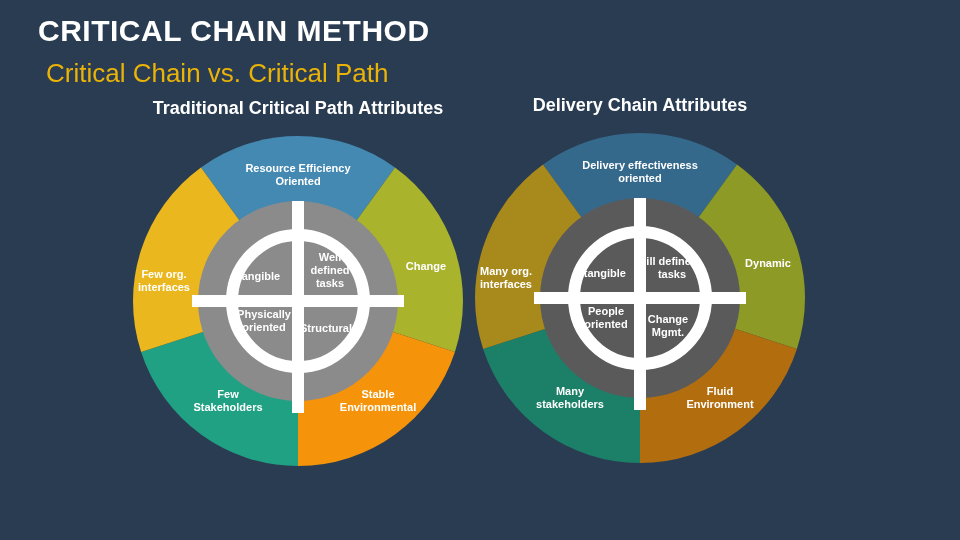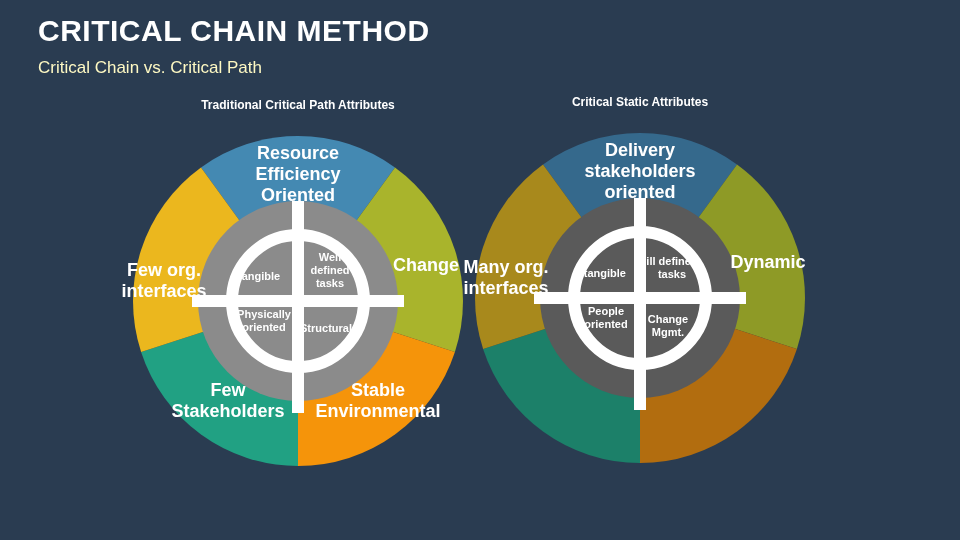--- a/index.html
+++ b/index.html
@@ -11,43 +11,43 @@
     -webkit-font-smoothing:antialiased;
   }
   .slide{position:absolute;inset:0;width:960px;height:540px;}
 
   .slide-title{
     position:absolute;left:38px;top:14px;
     color:#ffffff;font-size:30px;font-weight:700;letter-spacing:.5px;
     white-space:nowrap;
   }
   .slide-subtitle{
-    position:absolute;left:38px;top:58px;
-    color:#fef9c3;font-size:17px;font-weight:400;
+    position:absolute;left:46px;top:58px;
+    color:#eab308;font-size:26px;font-weight:400;
     white-space:nowrap;
   }
 
   .diagram{position:absolute;width:340px;height:374px;}
   .diagram.left{left:128px;top:98px;}
   .diagram.right{left:470px;top:95px;}
 
   .diagram-heading{
     position:absolute;left:0;top:0;width:340px;
     text-align:center;color:#ffffff;
-    font-size:12px;font-weight:700;
+    font-size:18px;font-weight:700;
     white-space:nowrap;
   }
 
   .wheel{position:absolute;left:0;top:33px;width:340px;height:340px;}
   .wheel svg{position:absolute;left:0;top:0;}
 
   .lbl{
     position:absolute;transform:translate(-50%,-50%);
     color:#ffffff;text-align:center;
-    font-size:18px;font-weight:600;line-height:1.18;
+    font-size:11px;font-weight:600;line-height:1.18;
     white-space:pre-line;
   }
   .lbl.quad{font-size:11px;line-height:1.2;}
 
   
   .lbl.seg-top{left:170px;top:44px;}
   .lbl.seg-right{left:298px;top:135px;}
   .lbl.seg-bottom-right{left:250px;top:270px;}
   .lbl.seg-bottom-left{left:100px;top:270px;}
   .lbl.seg-left{left:36px;top:150px;}
@@ -93,36 +93,40 @@
       <div class="lbl quad quad-tr">Well
 defined
 tasks</div>
       <div class="lbl quad quad-bl">Physically
 oriented</div>
       <div class="lbl quad quad-br">Structural</div>
     </div>
   </div>
 
   <div class="diagram right">
-    <div class="diagram-heading">Critical Static Attributes</div>
+    <div class="diagram-heading">Delivery Chain Attributes</div>
     <div class="wheel">
       <svg width="340" height="340" viewBox="0 0 340 340">
         <path d="M170,170 L73,36.5 A165,165 0 0 1 267,36.5 Z" fill="#35698C"></path>
         <path d="M170,170 L267,36.5 A165,165 0 0 1 326.9,221 Z" fill="#8E9A26"></path>
         <path d="M170,170 L326.9,221 A165,165 0 0 1 170,335 Z" fill="#B26D0F"></path>
         <path d="M170,170 L170,335 A165,165 0 0 1 13.1,221 Z" fill="#1C8069"></path>
         <path d="M170,170 L13.1,221 A165,165 0 0 1 73,36.5 Z" fill="#A8891C"></path>
         <circle cx="170" cy="170" r="100" fill="#5A5A5A"></circle>
         <circle cx="170" cy="170" r="66" fill="none" stroke="#ffffff" stroke-width="12"></circle>
         <rect x="164" y="70" width="12" height="212" fill="#ffffff"></rect>
         <rect x="64" y="164" width="212" height="12" fill="#ffffff"></rect>
       </svg>
-      <div class="lbl seg-top">Delivery stakeholders
+      <div class="lbl seg-top">Delivery effectiveness
 oriented</div>
       <div class="lbl seg-right">Dynamic</div>
+      <div class="lbl seg-bottom-right">Fluid
+Environment</div>
+      <div class="lbl seg-bottom-left">Many
+stakeholders</div>
       <div class="lbl seg-left">Many org.
 interfaces</div>
       <div class="lbl quad quad-tl">Intangible</div>
       <div class="lbl quad quad-tr">ill defined
 tasks</div>
       <div class="lbl quad quad-bl">People
 oriented</div>
       <div class="lbl quad quad-br">Change
 Mgmt.</div>
     </div>

